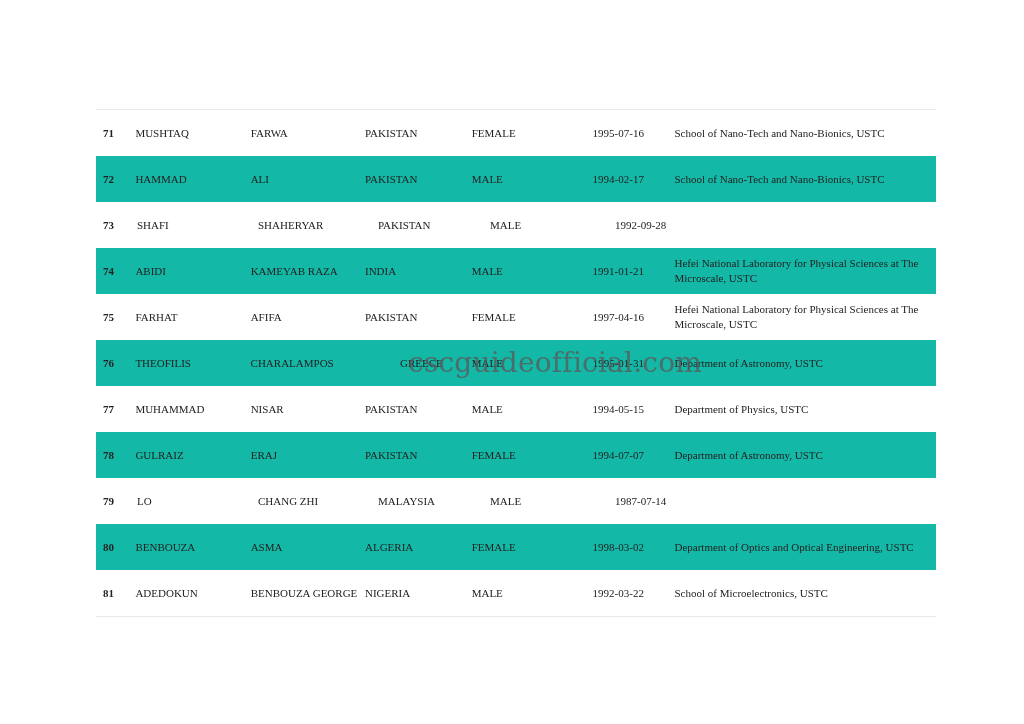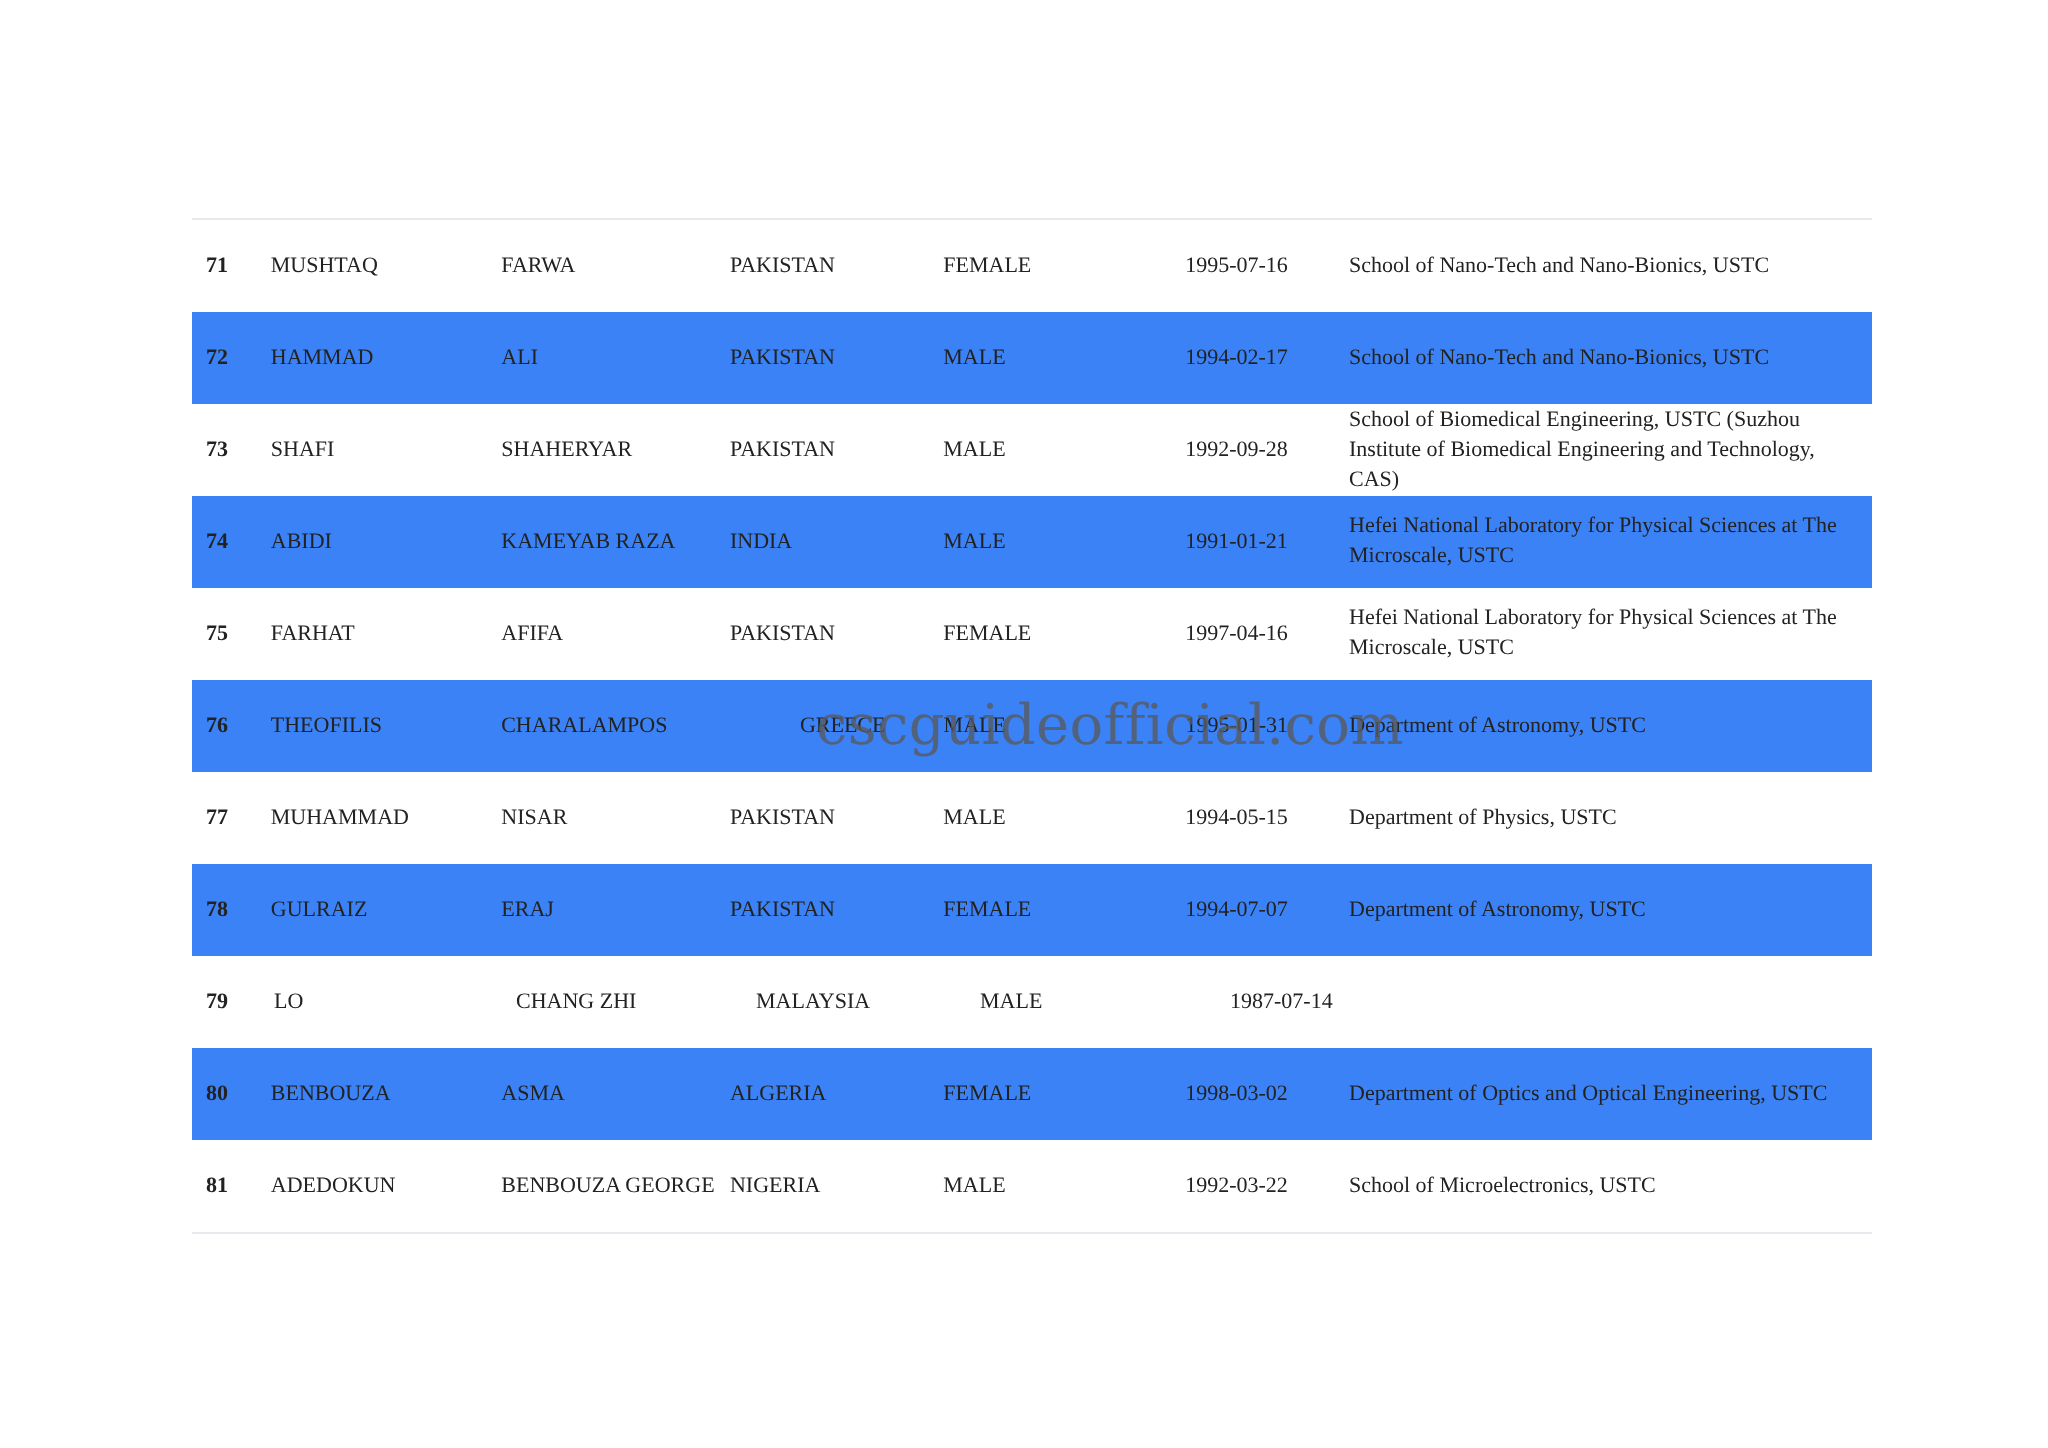--- a/index.html
+++ b/index.html
@@ -29,21 +29,21 @@
       border-top: 1px solid #e6e9ee;
       border-bottom: 1px solid #e6e9ee;
     }
     .row {
       display: flex;
       align-items: center;
       height: 46px;
       font-size: 11px;
       line-height: 15px;
     }
-    .row.striped { background: #3b82f6; }
+    .row.striped { background: #14b8a6; }
     .cell { box-sizing: border-box; }
     .c-num { width: 41px; padding-left: 7px; font-weight: bold; }
     .c-last { width: 121px; }
     .c-first { width: 120px; }
     .c-country { width: 112px; }
     .c-gender { width: 86px; }
     .c-dob { width: 86px; margin-left: 39px; }
     .c-inst { width: 274px; padding-right: 10px; }
     .row.striped .c-country.shift { padding-left: 6px; text-align: center; }
     .watermark {
@@ -84,21 +84,20 @@
       <div class="cell c-inst">School of Nano-Tech and Nano-Bionics, USTC</div>
     </div>
 
     <div class="row">
       <div class="cell c-num">73</div>
       <div class="cell c-last">SHAFI</div>
       <div class="cell c-first">SHAHERYAR</div>
       <div class="cell c-country">PAKISTAN</div>
       <div class="cell c-gender">MALE</div>
       <div class="cell c-dob">1992-09-28</div>
-      <div class="cell c-inst">School of Biomedical Engineering, USTC (Suzhou Institute of Biomedical Engineering and Technology, CAS)</div>
     </div>
 
     <div class="row striped">
       <div class="cell c-num">74</div>
       <div class="cell c-last">ABIDI</div>
       <div class="cell c-first">KAMEYAB RAZA</div>
       <div class="cell c-country">INDIA</div>
       <div class="cell c-gender">MALE</div>
       <div class="cell c-dob">1991-01-21</div>
       <div class="cell c-inst">Hefei National Laboratory for Physical Sciences at The Microscale, USTC</div>

